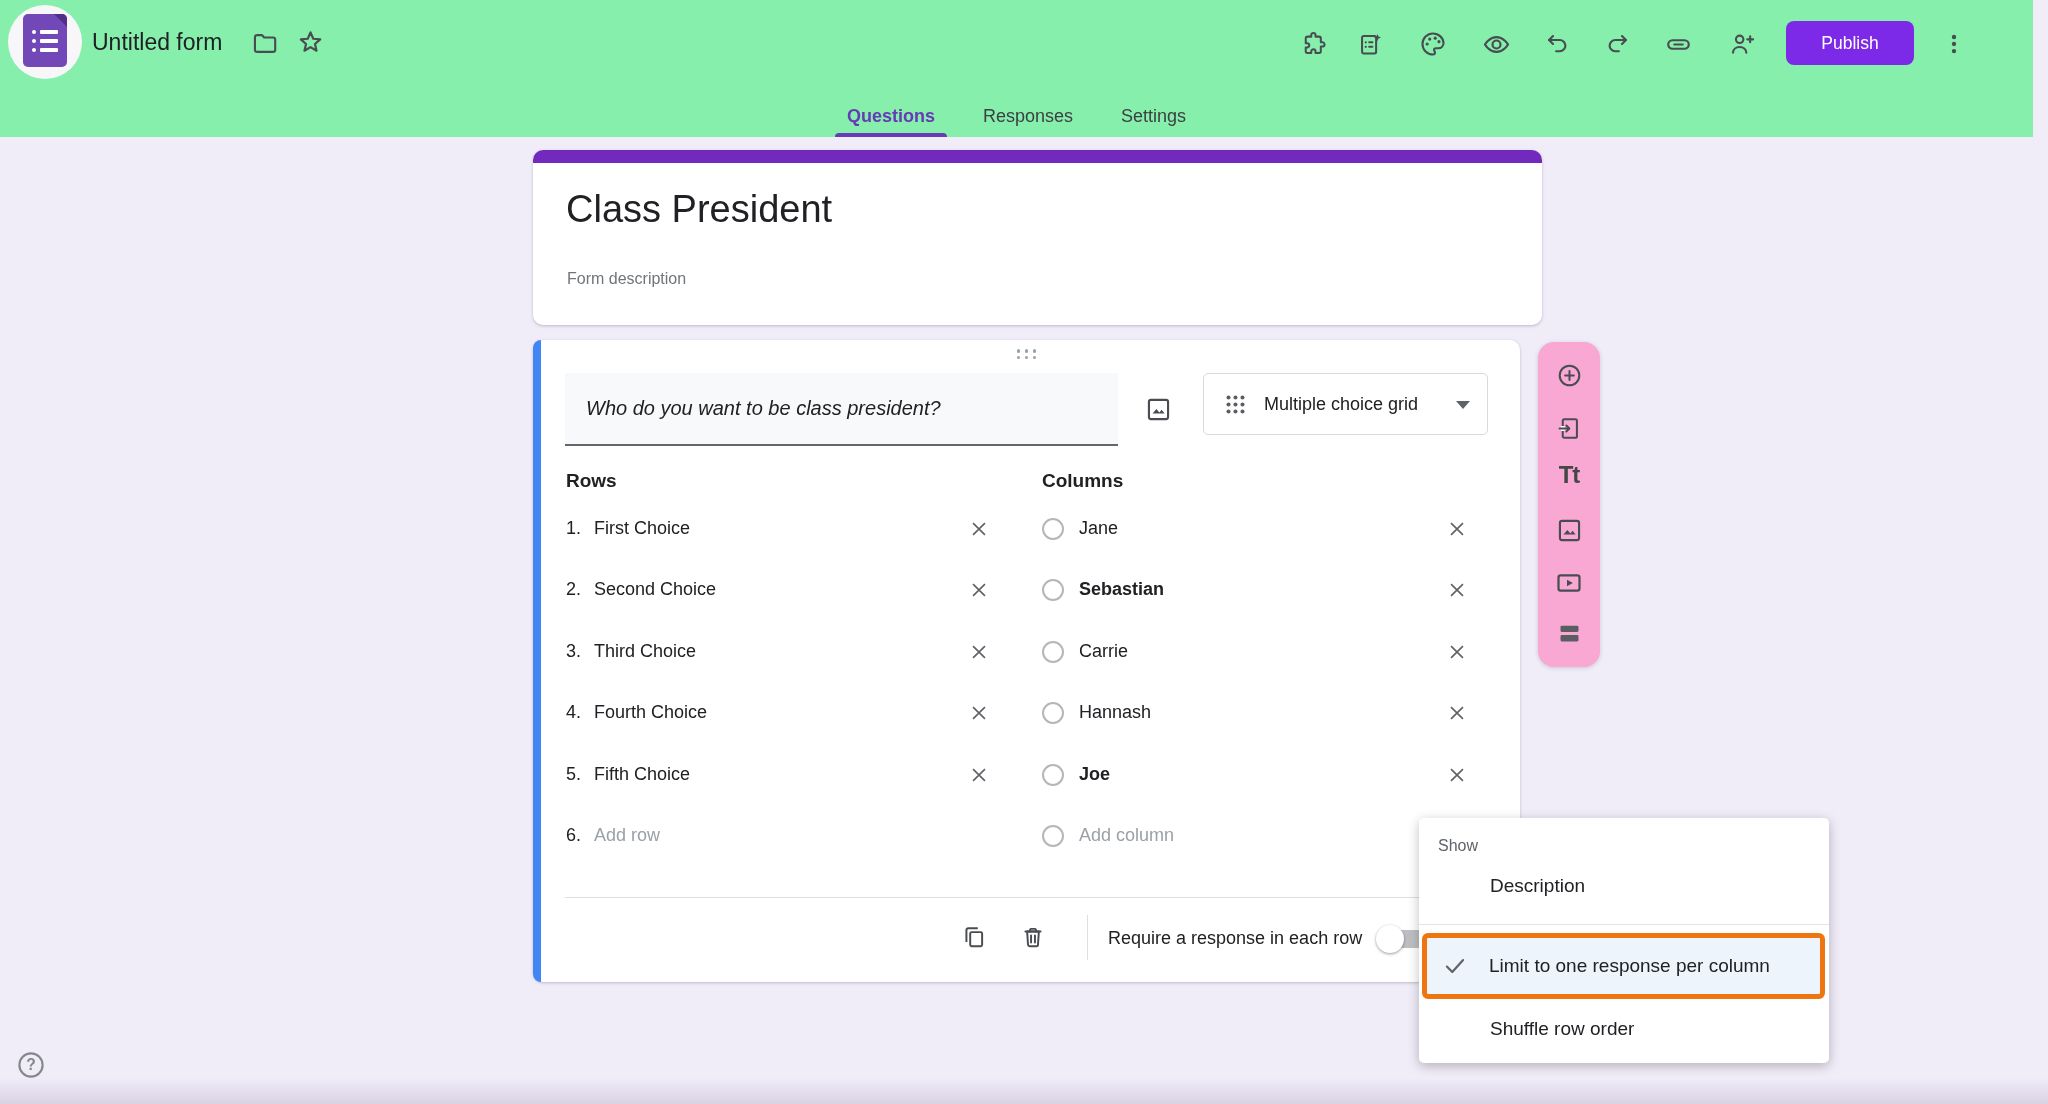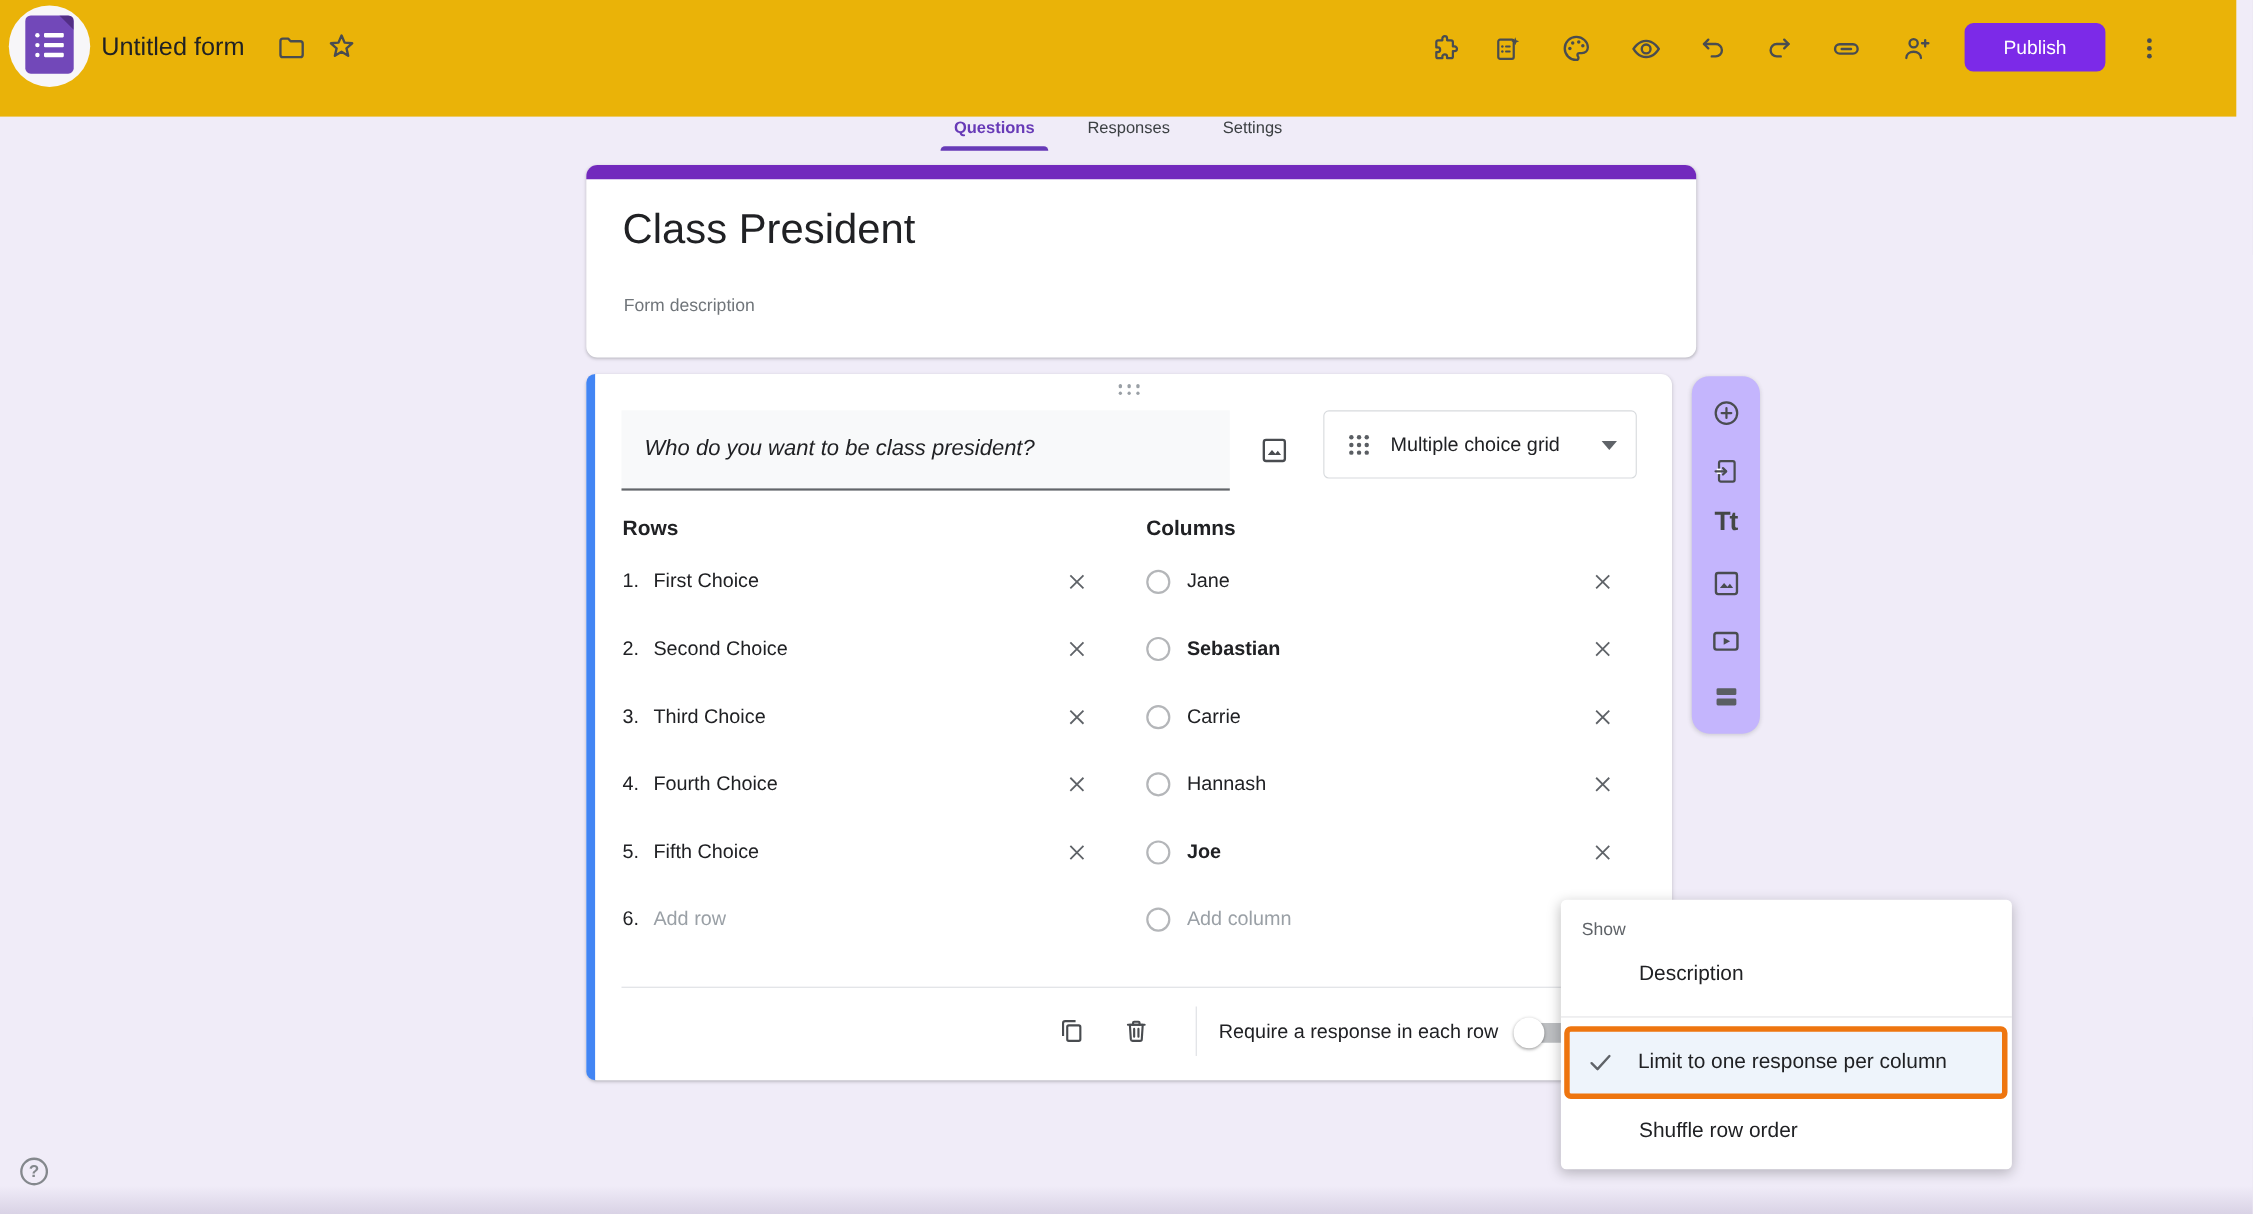--- a/index.html
+++ b/index.html
@@ -2,32 +2,32 @@
 <html><head>
 <meta charset="utf-8">
 <style>
   * { margin:0; padding:0; box-sizing:border-box; }
   html,body { background:#e9e4f2; }
   .page {
     position:relative; width:2048px; height:1104px; overflow:hidden;
     background:#f0ecf8; font-family:"Liberation Sans", sans-serif; color:#202124;
   }
   
-  .topbar { position:absolute; left:0; top:0; right:15px; height:106px; background:#eab308; }
+  .topbar { position:absolute; left:0; top:0; right:15px; height:137px; background:#86efac; }
   .logo-circle { position:absolute; left:8px; top:5px; width:74px; height:74px; border-radius:50%; background:#f7f6f9; }
   .forms-logo { position:absolute; left:23px; top:14px; width:44px; height:53px; background:#7248b9; border-radius:5px; overflow:hidden; }
   .forms-logo .row { position:absolute; left:9px; height:4px; display:flex; align-items:center; }
   .forms-logo .dot { width:4px; height:4px; background:#fff; border-radius:50%; margin-right:4px; }
   .forms-logo .bar { width:18px; height:4px; background:#fff; border-radius:1px; }
   .doc-title { position:absolute; left:92px; top:29px; font-size:23px; color:#202124; }
   .hdr-btn { position:absolute; width:28px; height:28px; display:flex; align-items:center; justify-content:center; cursor:pointer; }
   .publish-btn { position:absolute; left:1786px; top:21px; width:128px; height:44px; border-radius:8px; background:#7c2ae8; color:#fff; font-size:17.5px; display:flex; align-items:center; justify-content:center; border:none; font-family:"Liberation Sans",sans-serif; }
   
   .tabs { position:absolute; left:0; right:0; top:95px; height:42px; display:flex; justify-content:center; }
-  .tab { position:relative; padding:0 24px; font-size:15px; color:#3c4043; display:flex; align-items:center; cursor:pointer; }
+  .tab { position:relative; padding:0 24px; font-size:18px; color:#3c4043; display:flex; align-items:center; cursor:pointer; }
   .tab.active { color:#673ab7; font-weight:bold; }
   .tab.active .underline { position:absolute; left:12px; right:12px; bottom:0; height:4px; background:#673ab7; border-radius:4px 4px 0 0; }
   
   .card { position:absolute; background:#fff; border-radius:10px; box-shadow:0 1px 2px rgba(60,64,67,.18), 0 1px 3px 1px rgba(60,64,67,.08); }
   .title-card { left:533px; top:150px; width:1009px; height:175px; }
   .title-card .accent { height:13px; background:#7229bd; border-radius:10px 10px 0 0; }
   .form-title { position:absolute; left:33px; top:38px; font-size:38px; color:#202124; }
   .form-desc { position:absolute; left:34px; top:120px; font-size:16px; color:#70757a; }
   .q-card { left:533px; top:340px; width:987px; height:642px; }
   .q-card:before { content:""; position:absolute; left:0; top:0; bottom:0; width:8px; background:#4285f4; border-radius:10px 0 0 10px; }
@@ -47,21 +47,21 @@
   .ghost { color:#9aa0a6 !important; }
   .x-btn { position:absolute; width:26px; height:26px; display:flex; align-items:center; justify-content:center; cursor:pointer; }
   .radio { position:absolute; left:509px; width:22px; height:22px; border:2px solid #b4b6b9; border-radius:50%; cursor:pointer; }
   .q-hr { position:absolute; left:32px; top:557px; width:923px; height:1px; background:#dcdfe3; }
   .foot-btn { position:absolute; width:28px; height:28px; top:583px; display:flex; align-items:center; justify-content:center; cursor:pointer; }
   .vdiv { position:absolute; left:554px; top:575px; width:1px; height:45px; background:#dcdfe3; }
   .require-label { position:absolute; left:575px; top:588px; font-size:18px; color:#202124; }
   .toggle { position:absolute; left:845px; top:590px; width:55px; height:18px; border-radius:9px; background:#bdbfc2; cursor:pointer; }
   .toggle .knob { position:absolute; left:-2px; top:-5px; width:28px; height:28px; border-radius:50%; background:#fff; box-shadow:0 1px 3px rgba(0,0,0,.4); }
   
-  .side-toolbar { position:absolute; left:1538px; top:342px; width:62px; height:325px; background:#c4b5fd; border-radius:16px; box-shadow:0 1px 4px rgba(60,64,67,.2); z-index:3; }
+  .side-toolbar { position:absolute; left:1538px; top:342px; width:62px; height:325px; background:#f9a8d4; border-radius:16px; box-shadow:0 1px 4px rgba(60,64,67,.2); z-index:3; }
   .side-btn { position:absolute; left:18px; width:26px; height:26px; display:flex; align-items:center; justify-content:center; cursor:pointer; }
   .tt { font-size:24px; font-weight:bold; color:#444746; letter-spacing:-1px; }
   
   .menu { position:absolute; left:1419px; top:818px; width:410px; height:245px; background:#fff; border-radius:5px; box-shadow:0 3px 12px rgba(0,0,0,.25); z-index:10; }
   .menu-header { position:absolute; left:19px; top:19px; font-size:16px; color:#5f6368; }
   .menu-item { position:absolute; left:0; right:0; height:44px; cursor:pointer; }
   .menu-item .mi-label { position:absolute; left:71px; top:50%; transform:translateY(-50%); font-size:19px; color:#202124; white-space:nowrap; }
   .menu-div { position:absolute; left:0; right:0; top:106px; height:1px; background:#e3e3e6; }
   .menu-item.highlight { left:3px; right:4px; top:115px; height:66px; background:#eef4fb; border:5px solid #ee750f; border-radius:6px; }
   .menu-item.highlight .mi-label { left:62px; }

